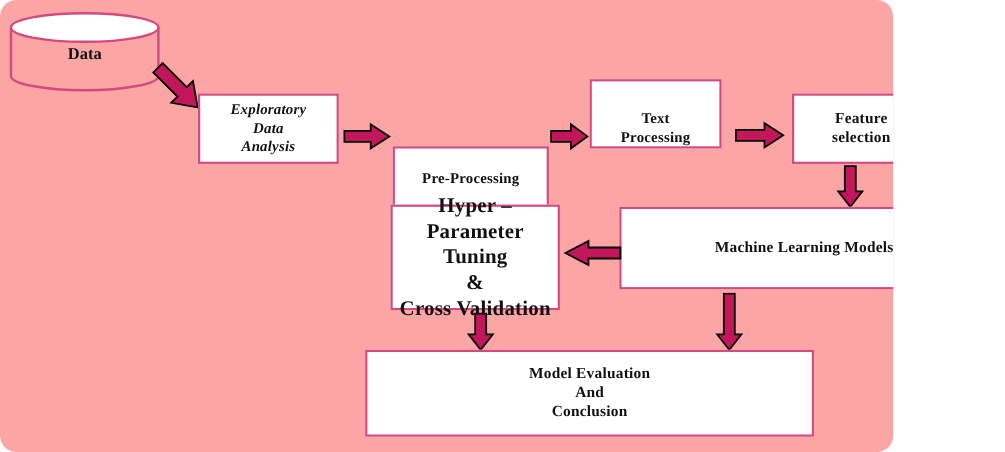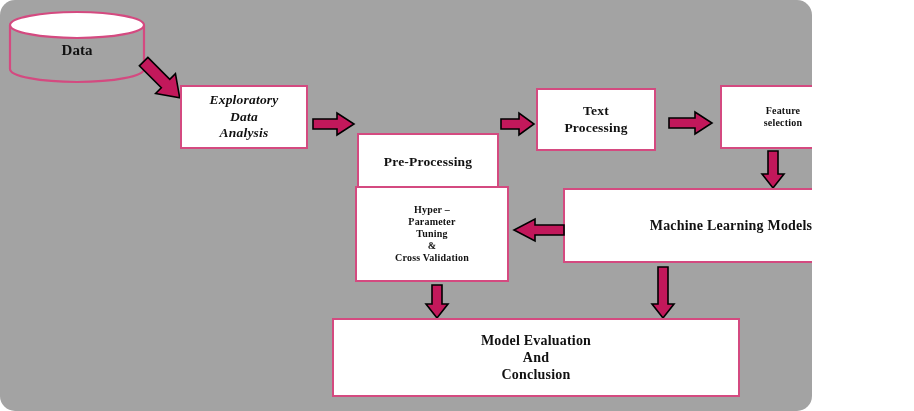--- a/index.html
+++ b/index.html
@@ -8,21 +8,21 @@
     padding: 0;
     background: #ffffff;
   }
   body {
     font-family: "Liberation Serif", "DejaVu Serif", serif;
   }
   #canvas {
     position: relative;
     width: 812px;
     height: 411px;
-    background: #a3a3a3;
+    background: #fca5a5;
     overflow: hidden;
     border-radius: 15px;
   }
   .node {
     position: absolute;
     box-sizing: border-box;
     background: #ffffff;
     border: 2px solid #d44a80;
     display: flex;
     align-items: center;
@@ -37,31 +37,31 @@
     white-space: pre-line;
     letter-spacing: 0.2px;
   }
   
   #node-eda      { left:180px; top:85px;  width:128px; height:64px; }
   #node-eda .label      { font-size: 13.5px; font-style: italic; }
 
   #node-preprocessing { left:357px; top:90px;  width:142px; height:59px;margin-top:43px; }
   #node-preprocessing .label { font-size: 13.5px; }
 
-  #node-textprocessing { left:536px; top:88px; width:120px; height:63px; }
+  #node-textprocessing { left:536px; top:72px; width:120px; height:63px;align-items:flex-end; }
   #node-textprocessing .label { font-size: 13.5px; }
 
   #node-featureselection { left:720px; top:85px; width:126px; height:64px; }
-  #node-featureselection .label { font-size: 10px; }
+  #node-featureselection .label { font-size: 14px; }
 
   #node-mlmodels { left:563px; top:188px; width:336px; height:75px; }
   #node-mlmodels .label { font-size: 14px; }
 
   #node-hyperparam { left:355px; top:186px; width:154px; height:96px; }
-  #node-hyperparam .label { font-size: 10px; }
+  #node-hyperparam .label { font-size: 19px; }
 
   #node-modeleval { left:332px; top:318px; width:408px; height:79px; }
   #node-modeleval .label { font-size: 14px; }
 
   
   #node-data {
     position: absolute;
     left: 8px;
     top: 10px;
     width: 138px;

